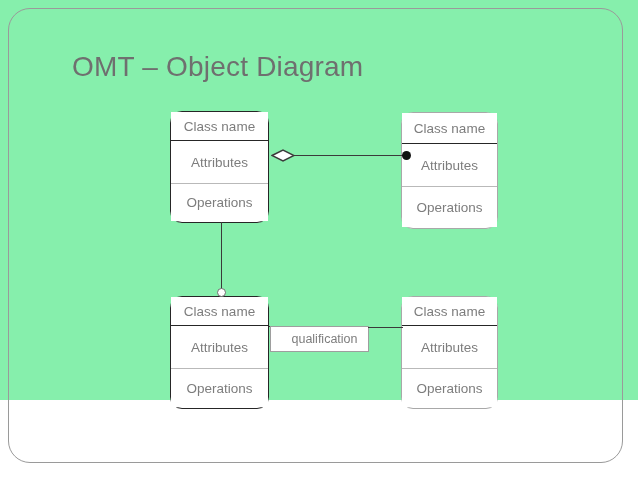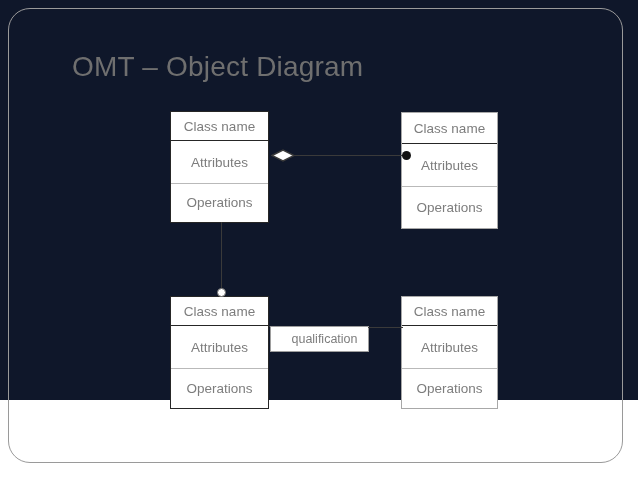--- a/index.html
+++ b/index.html
@@ -11,21 +11,21 @@
     width: 638px;
     height: 478px;
     font-family: "Liberation Sans", sans-serif;
     overflow: hidden;
   }
 
   #slide {
     position: relative;
     width: 638px;
     height: 400px;
-    background: #0f172a;
+    background: #86efac;
   }
 
   
   #slide-frame {
     position: absolute;
     left: 8px;
     top: 8px;
     width: 615px;
     height: 455px;
     border: 1px solid #9a9a9a;
@@ -42,20 +42,21 @@
     color: #6f6f6f;
     letter-spacing: 0.2px;
     white-space: nowrap;
   }
 
   
   .class-box {
     position: absolute;
     box-sizing: border-box;
     background: #ffffff;
+    border-radius: 12px;
   }
   .class-box .row {
     box-sizing: border-box;
     display: flex;
     align-items: center;
     justify-content: center;
     color: #7d7d7d;
     font-size: 13.5px;
     white-space: nowrap;
     background: #ffffff;

